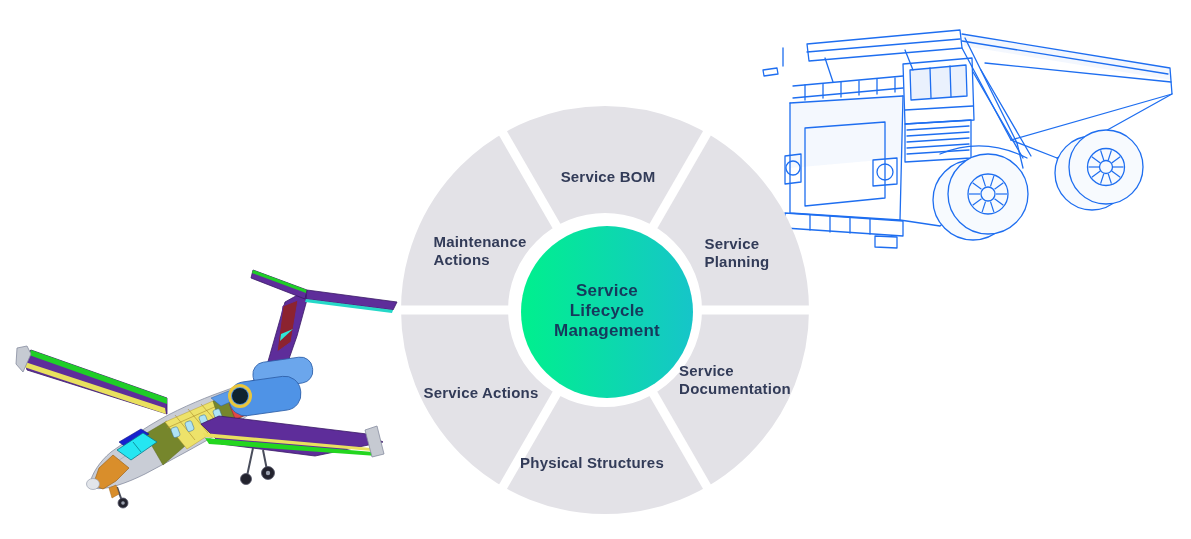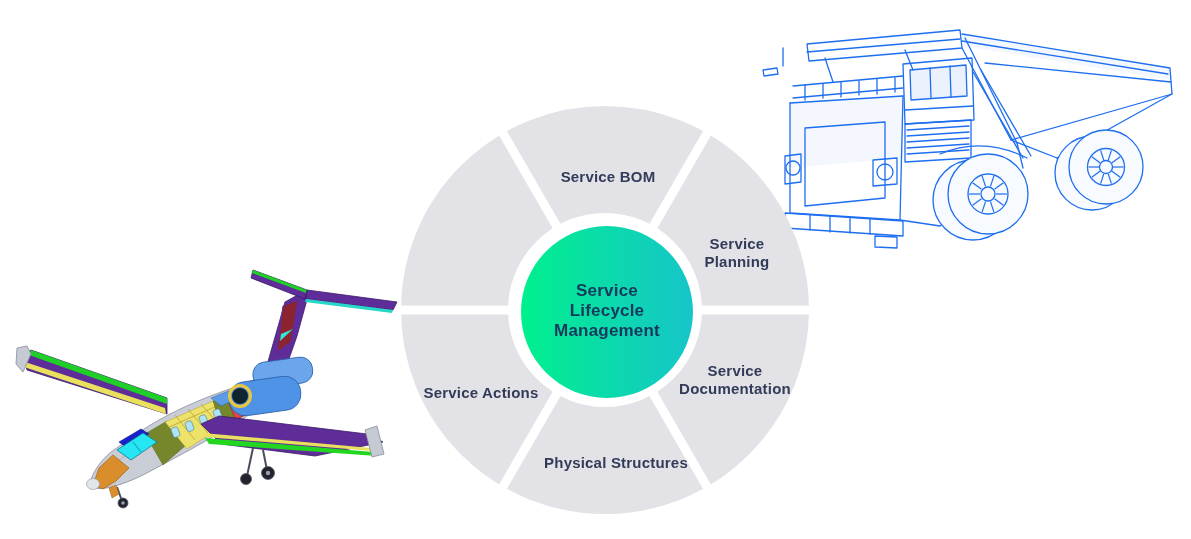--- a/index.html
+++ b/index.html
@@ -5,21 +5,21 @@
   html,body{margin:0;padding:0;background:#ffffff;}
   .stage{
     position:relative;width:1191px;height:539px;background:#ffffff;
     overflow:hidden;font-family:"Liberation Sans",sans-serif;
   }
   .wheel{position:absolute;left:398px;top:103px;width:414px;height:414px;}
   .wheel svg{position:absolute;left:0;top:0;}
   .seg-label{
     position:absolute;transform:translate(-50%,-50%);
     font-weight:700;font-size:15px;line-height:18px;color:#323B58;
-    text-align:center;white-space:pre-line;letter-spacing:.2px;
+    text-align:left;white-space:pre-line;letter-spacing:.2px;
   }
   .center-label{
     position:absolute;transform:translate(-50%,-50%);
     font-weight:700;font-size:17px;line-height:20px;color:#16395C;
     text-align:center;white-space:pre-line;letter-spacing:.2px;
   }
   .illus{position:absolute;}
 </style>
 </head>
 <body>
@@ -213,21 +213,23 @@
       </g>
 
       <circle cx="209" cy="209" r="86" fill="url(#tealGrad)"></circle>
     </svg>
 
     <div class="seg-label" style="left:210px;top:74px;">Service BOM</div>
     <div class="seg-label" style="left:339px;top:150px;">Service
 Planning</div>
     <div class="seg-label" style="left:337px;top:277px;">Service
 Documentation</div>
-    <div class="seg-label" style="left:218px;top:360px;">Physical Structures</div>
+    <div class="seg-label" style="left:194px;top:360px;">Physical Structures</div>
     <div class="seg-label" style="left:83px;top:290px;">Service Actions</div>
+    <div class="seg-label" style="left:82px;top:148px;">Maintenance
+Actions</div>
 
     <div class="center-label" style="left:209px;top:208px;">Service
 Lifecycle
 Management</div>
   </div>
 
 </div>
 
 </body></html>

